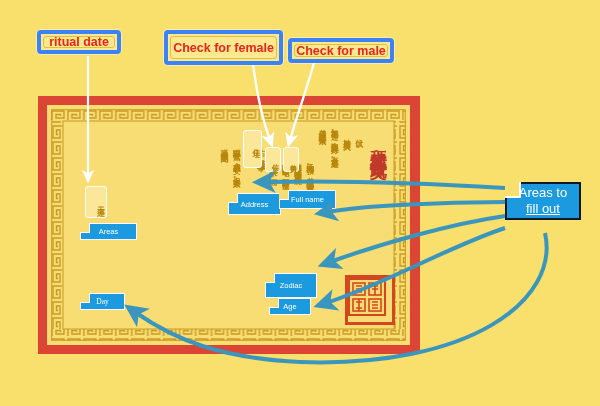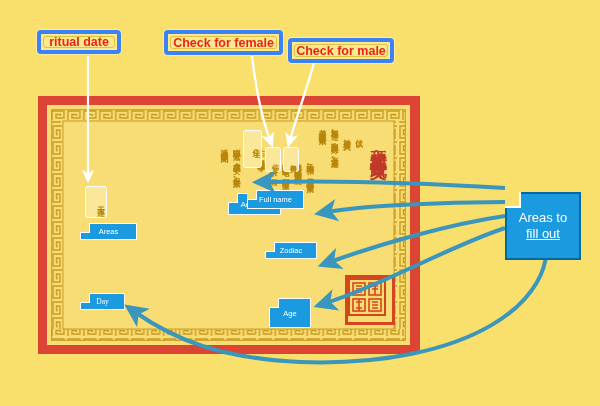--- a/index.html
+++ b/index.html
@@ -77,22 +77,22 @@
     color:#ffffff;font-size:7.5px;
     display:flex;align-items:center;justify-content:center;
     box-sizing:border-box;white-space:nowrap;
   }
   .bbox .corner{
     position:absolute;left:-1px;top:-1px;width:9px;height:9px;
     background:#f7dd74;border-right:1.5px solid #ffffff;border-bottom:1.5px solid #ffffff;
   }
 
   .areas{
-    position:absolute;left:505px;top:192px;width:76px;height:68px;
-    background:#1b9ae0;border:2px solid #0369a1;color:#fff;
+    position:absolute;left:505px;top:182px;width:76px;height:38px;
+    background:#1b9ae0;border:2px solid #0f172a;color:#fff;
     font-size:13px;line-height:1.25;text-align:center;
     display:flex;align-items:center;justify-content:center;
     box-sizing:border-box;
   }
   .areas .corner{
     position:absolute;left:-2px;top:-2px;width:14px;height:14px;
     background:#f9df6b;border-right:2px solid #ffffff;border-bottom:2px solid #ffffff;
   }
 
   
@@ -186,31 +186,31 @@
   <div class="bbox" style="left:80px;top:293px;width:45px;height:17px;font-family:Liberation Serif, serif;">
     <span class="corner"></span>
     <span>Day</span>
   </div>
 
   <div class="bbox" style="left:228px;top:193px;width:53px;height:22px;">
     <span class="corner"></span>
     <span>Address</span>
   </div>
 
-  <div class="bbox" style="left:247px;top:190px;width:57px;height:19px;">
+  <div class="bbox" style="left:279px;top:190px;width:57px;height:19px;">
     <span class="corner"></span>
     <span>Full name</span>
   </div>
 
-  <div class="bbox" style="left:265px;top:242px;width:52px;height:17px;">
+  <div class="bbox" style="left:265px;top:273px;width:52px;height:25px;">
     <span class="corner"></span>
     <span>Zodiac</span>
   </div>
 
-  <div class="bbox" style="left:269px;top:298px;width:42px;height:30px;">
+  <div class="bbox" style="left:269px;top:298px;width:42px;height:17px;">
     <span class="corner"></span>
     <span>Age</span>
   </div>
 
   <svg class="overlay">
     <defs>
       <marker id="wh-arrow" markerWidth="7" markerHeight="7" refX="3.2" refY="3.2" orient="auto">
         <path d="M0.4,0.4 L6.6,3.2 L0.4,6 L2,3.2 Z" fill="#ffffff"></path>
       </marker>
       <marker id="bl-arrow" markerWidth="6.5" markerHeight="6.5" refX="3" refY="3.2" orient="auto">
@@ -233,21 +233,21 @@
     <path d="M505,228 C450,246 385,284 326,303" stroke="#3a96bd" stroke-width="4" fill="none" marker-end="url(#bl-arrow)"></path>
 
     <path d="M545,233 C560,300 470,368 300,362 C220,358 175,340 135,312" stroke="#3a96bd" stroke-width="4" fill="none" marker-end="url(#bl-arrow)"></path>
   </svg>
 
   <div class="rbox" style="left:37px;top:30px;width:84px;height:24px;">
     <span class="inner-line"></span>
     <span>ritual date</span>
   </div>
 
-  <div class="rbox" style="left:164px;top:30px;width:119px;height:25px;">
+  <div class="rbox" style="left:164px;top:30px;width:119px;height:35px;">
     <span class="inner-line"></span>
     <span>Check for female</span>
   </div>
 
   <div class="rbox" style="left:288px;top:30px;width:106px;height:25px;margin-top:8px;">
     <span class="inner-line"></span>
     <span>Check for male</span>
   </div>
 
   <div class="areas">

